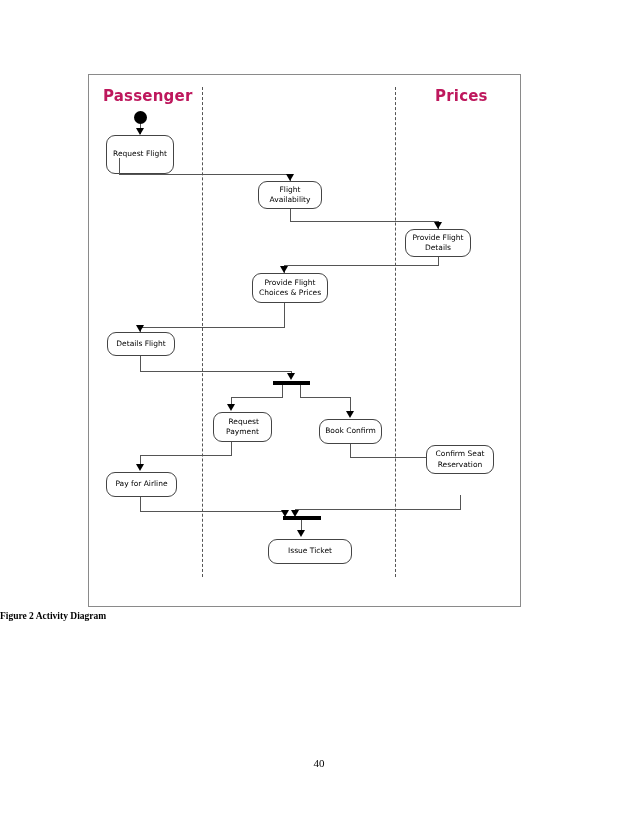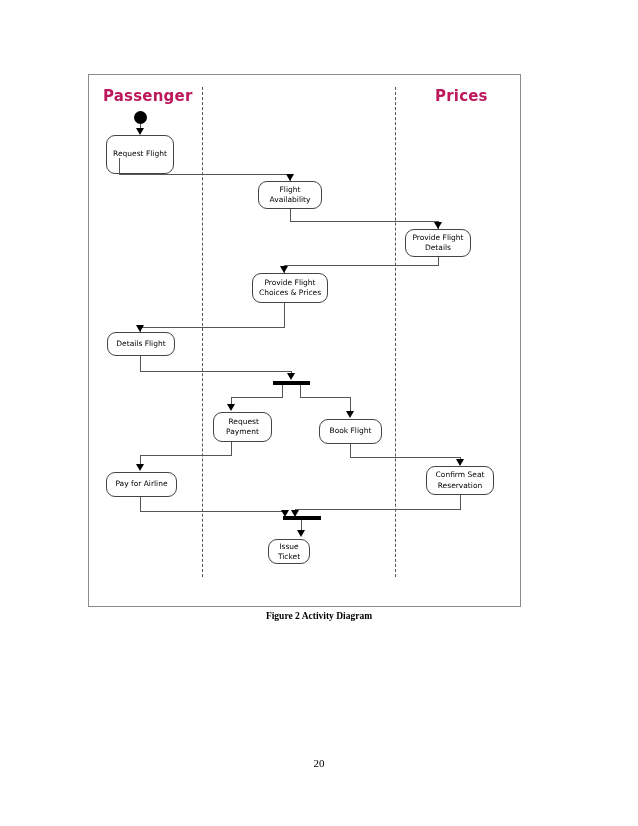--- a/index.html
+++ b/index.html
@@ -102,21 +102,21 @@
     border-right: 4px solid transparent;
     border-top: 7px solid #000000;
   }
 
   
   #figure-caption {
     position: absolute;
     left: 0;
     top: 611px;
     width: 638px;
-    text-align: center;
+    text-align: left;
     font-family: "Liberation Serif", serif;
     font-weight: bold;
     font-size: 9.5px;
     color: #000000;
   }
   #page-number {
     position: absolute;
     left: 0;
     top: 757px;
     width: 638px;
@@ -201,58 +201,58 @@
   <div class="seg-h" style="left:211px; top:322px; width:50px;"></div>
   <div class="seg-v" style="left:261px; top:322px; height:15px;"></div>
   <div class="arrow-down" style="left:257px; top:336px;"></div>
 
   <div class="activity" style="left:124px; top:337px; width:59px; height:30px;text-align:right;">
     <span style="white-space:pre-line;">Request
 Payment</span>
   </div>
 
   <div class="activity" style="left:230px; top:344px; width:63px; height:25px;">
-    <span>Book Flight</span>
+    <span>Book Confirm</span>
   </div>
 
   <div class="seg-v" style="left:142px; top:367px; height:13px;"></div>
   <div class="seg-h" style="left:51px; top:380px; width:92px;"></div>
   <div class="seg-v" style="left:51px; top:380px; height:10px;"></div>
   <div class="arrow-down" style="left:47px; top:389px;"></div>
 
   <div class="seg-v" style="left:261px; top:369px; height:13px;"></div>
   <div class="seg-h" style="left:261px; top:382px; width:110px;"></div>
   <div class="seg-v" style="left:371px; top:382px; height:8px;"></div>
   <div class="arrow-down" style="left:367px; top:384px;"></div>
 
   <div class="activity" style="left:17px; top:397px; width:71px; height:25px;">
     <span>Pay for Airline</span>
   </div>
 
-  <div class="activity" style="left:337px; top:391px; width:68px; height:29px;">
+  <div class="activity" style="left:337px; top:370px; width:68px; height:29px;">
     <span style="white-space:pre-line;">Confirm Seat
 Reservation</span>
   </div>
 
   <div class="seg-v" style="left:51px; top:422px; height:14px;"></div>
   <div class="seg-h" style="left:51px; top:436px; width:145px;"></div>
   <div class="seg-v" style="left:196px; top:436px; height:4px;"></div>
   <div class="arrow-down" style="left:192px; top:435px;"></div>
 
   <div class="seg-v" style="left:371px; top:420px; height:14px;"></div>
   <div class="seg-h" style="left:206px; top:434px; width:166px;"></div>
   <div class="seg-v" style="left:206px; top:434px; height:6px;"></div>
   <div class="arrow-down" style="left:202px; top:435px;"></div>
 
   <div class="bar" style="left:194px; top:441px; width:38px;"></div>
 
   <div class="seg-v" style="left:212px; top:445px; height:13px;"></div>
   <div class="arrow-down" style="left:208px; top:455px;"></div>
 
-  <div class="activity" style="left:179px; top:464px; width:42px; height:25px;align-items:flex-end;">
+  <div class="activity" style="left:179px; top:464px; width:84px; height:25px;">
     <span>Issue Ticket</span>
   </div>
 
 </div>
 
 <div id="figure-caption">Figure 2 Activity Diagram</div>
 
-<div id="page-number">20</div>
+<div id="page-number">40</div>
 
 </body></html>

